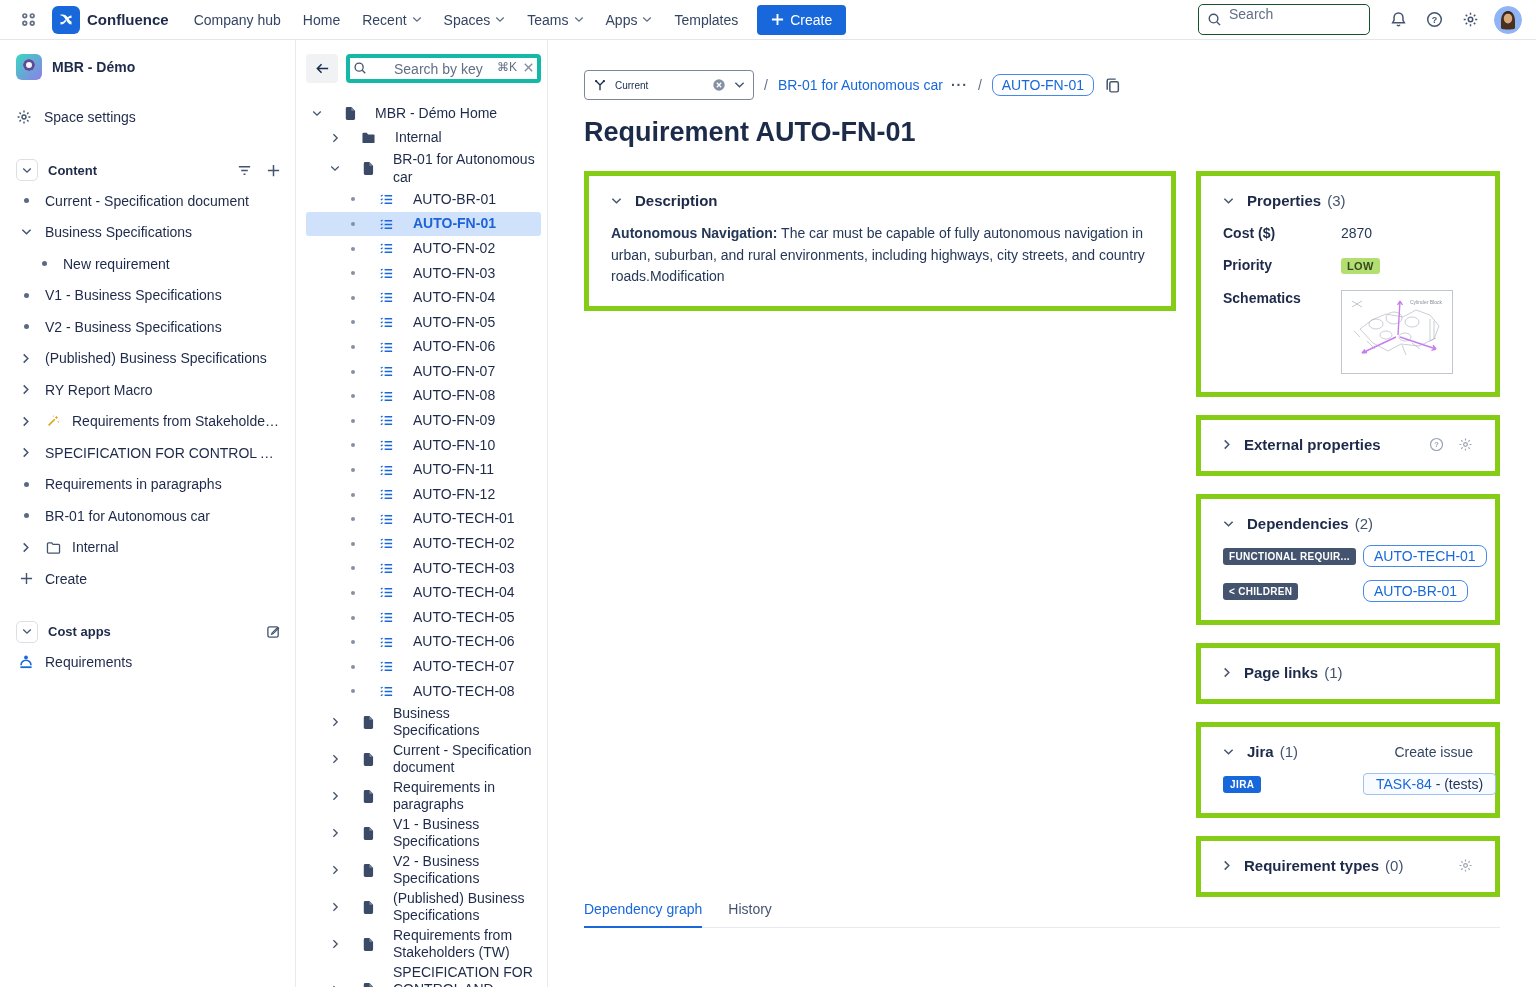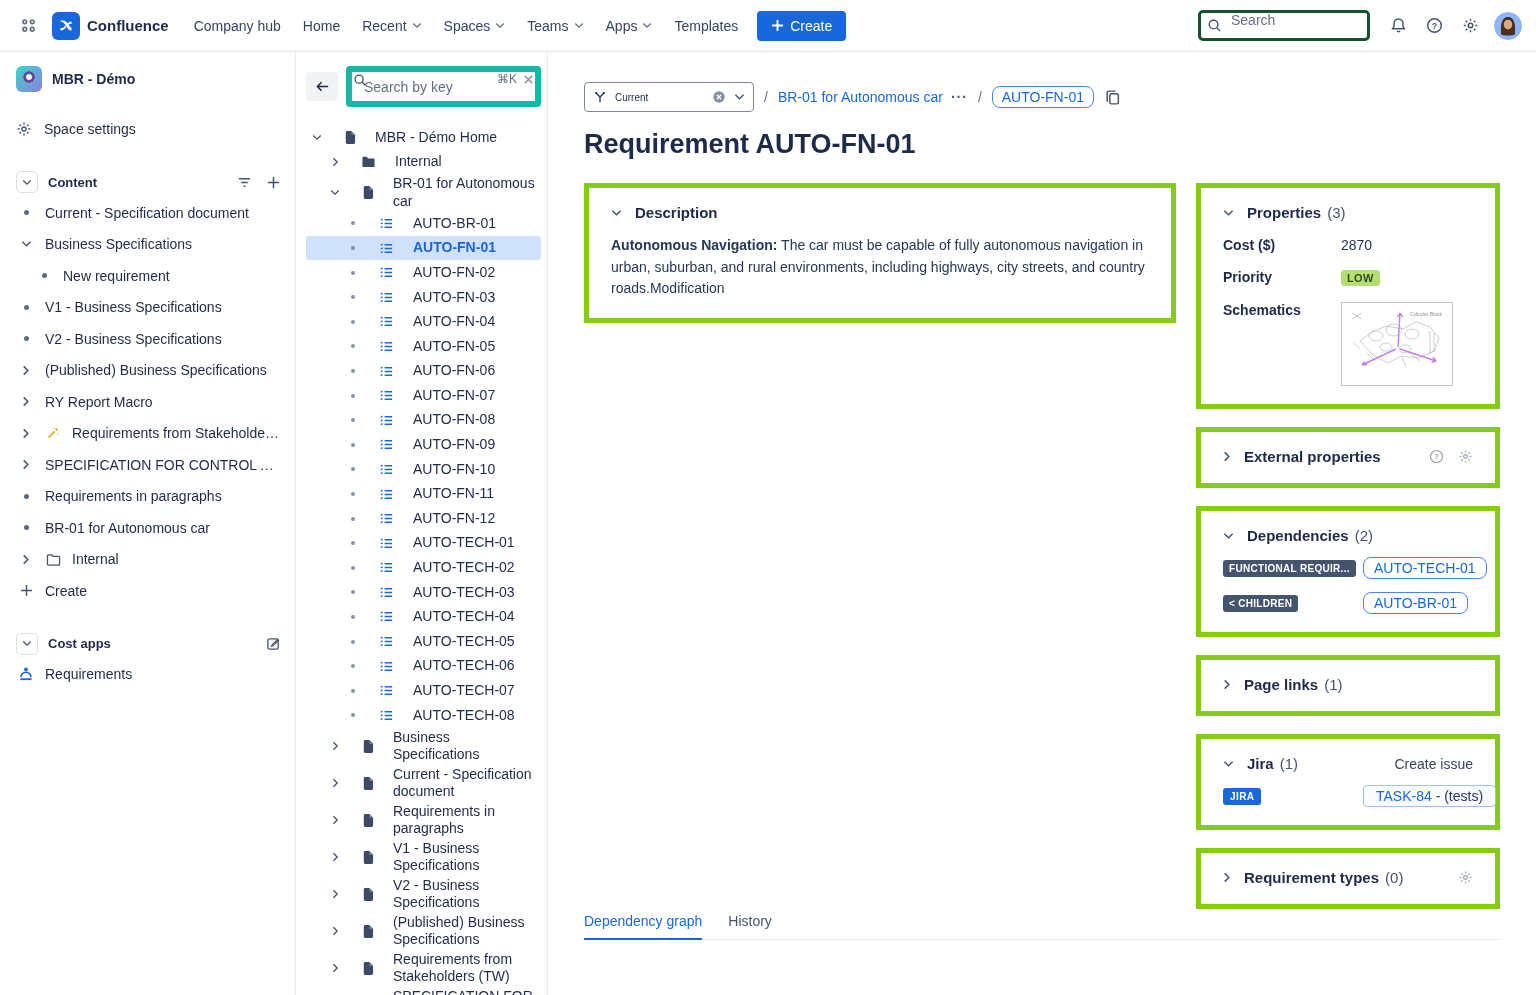--- a/index.html
+++ b/index.html
@@ -1,38 +1,38 @@
 <!DOCTYPE html>
 <html><head>
 <meta charset="utf-8">
 <style>
   * { margin:0; padding:0; box-sizing:border-box; }
   html,body { width:1536px; height:995px; overflow:hidden; background:#fff;
     font-family:"Liberation Sans", sans-serif; color:#172b4d; }
   svg { display:block; }
 
   
-  .topnav { height:52px; display:flex; align-items:center; padding:0 14px 0 12px;
+  .topnav { height:40px; display:flex; align-items:center; padding:0 14px 0 12px;
     border-bottom:1px solid #e4e6ea; }
   .appswitch { width:32px; height:32px; display:flex; align-items:center; justify-content:center;
     border-radius:4px; cursor:pointer; }
   .logo { display:flex; align-items:center; gap:7px; margin:0 14px 0 8px; }
   .logo-badge { width:28px; height:28px; border-radius:6px; background:#1868db;
     display:flex; align-items:center; justify-content:center; }
   .logo-text { font-weight:700; font-size:15px; color:#1e2a4a; }
   .nav-items { display:flex; align-items:center; }
   .nav-item { display:flex; align-items:center; gap:5px; padding:6px 11px; font-size:14px;
     font-weight:500; color:#344563; border-radius:4px; cursor:pointer;text-align:center; }
   .nav-item .chev { color:#626f86; }
   .create-btn { display:flex; align-items:center; gap:6px; background:#1868db; color:#fff;
     border:none; font-size:14px; font-weight:500; padding:7px 14px; border-radius:4px;
     margin-left:8px; cursor:pointer; font-family:inherit; }
   .top-right { margin-left:auto; display:flex; align-items:center; gap:4px; }
   .top-search { position:relative; margin-right:8px; }
-  .top-search input { width:172px; height:31px; border:3px solid #14532d; border-radius:5px;
+  .top-search input { width:172px; height:31px; border:1px solid #14532d; border-radius:5px;
     padding:0 8px 12px 30px; font-size:14px; font-family:inherit; color:#172b4d; outline:none; }
   .top-search input::placeholder { color:#626f86; }
   .top-search .s-ic { position:absolute; left:9px; top:8px; }
   .icon-btn { width:32px; height:32px; display:flex; align-items:center; justify-content:center;
     border-radius:50%; cursor:pointer; color:#44546f; }
   .avatar { width:28px; height:28px; border-radius:50%; overflow:hidden; margin-left:4px; cursor:pointer; }
 
   
   .cols { display:flex; height:947px; }
   .sidebar { width:296px; border-right:1px solid #e8eaee; padding:14px 14px 0 16px; flex:none; }
@@ -66,22 +66,22 @@
   .side-item.indent { margin-left:18px; }
   .mk { width:16px; display:flex; justify-content:center; align-items:center; flex:none; color:#44546f; }
   .mk-bullet { width:5px; height:5px; border-radius:50%; background:#5b6a83; }
   .side-item .lbl { white-space:nowrap; overflow:hidden; text-overflow:ellipsis; }
 
   
   .tree-top { display:flex; align-items:center; gap:8px; margin-bottom:18px; }
   .back-btn { width:32px; height:29px; border-radius:4px; background:#f1f2f4; display:flex;
     align-items:center; justify-content:center; cursor:pointer; color:#172b4d; flex:none; }
   .tree-search { position:relative; flex:1; }
-  .tree-search input { width:100%; height:41px; border:6px solid #14b8a6; border-radius:4px;
-    padding:0 44px 0 12px; font-size:14px; font-family:inherit; outline:none; color:#172b4d; }
+  .tree-search input { width:100%; height:29px; border:4px solid #14b8a6; border-radius:4px;
+    padding:0 44px 0 44px; font-size:14px; font-family:inherit; outline:none; color:#172b4d; }
   .tree-search input::placeholder { color:#626f86; }
   .tree-search .s-ic { position:absolute; left:7px; top:7px; }
   .kbd { position:absolute; right:24px; top:6px; font-size:12px; color:#626f86; }
   .clear-x { position:absolute; right:6px; top:7px; color:#8590a2; cursor:pointer; }
   .tree-row { display:flex; align-items:center; gap:19px; min-height:24.6px; font-size:14px;
     color:#1e2a4a; cursor:pointer; padding:1px 4px 1px 0; border-radius:3px; }
   .tree-row.lvl0 { padding-left:4px; }
   .tree-row.lvl1 { padding-left:22px; }
   .tree-row.lvl2 { padding-left:40px; }
   .tree-row.selected { background:#cfe1fb; }

